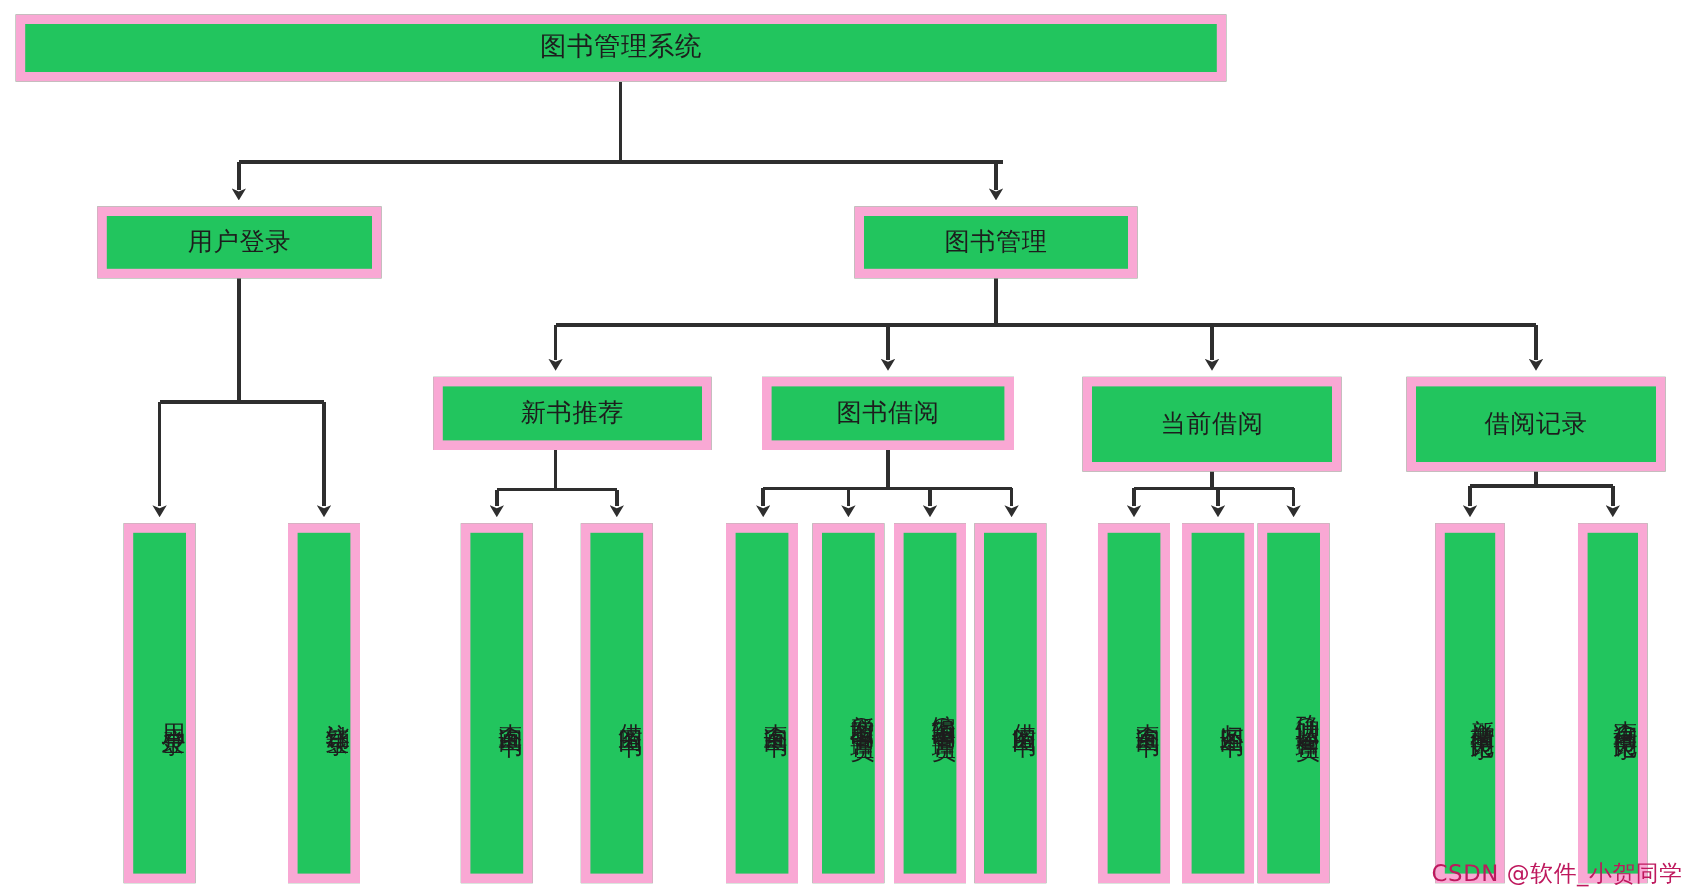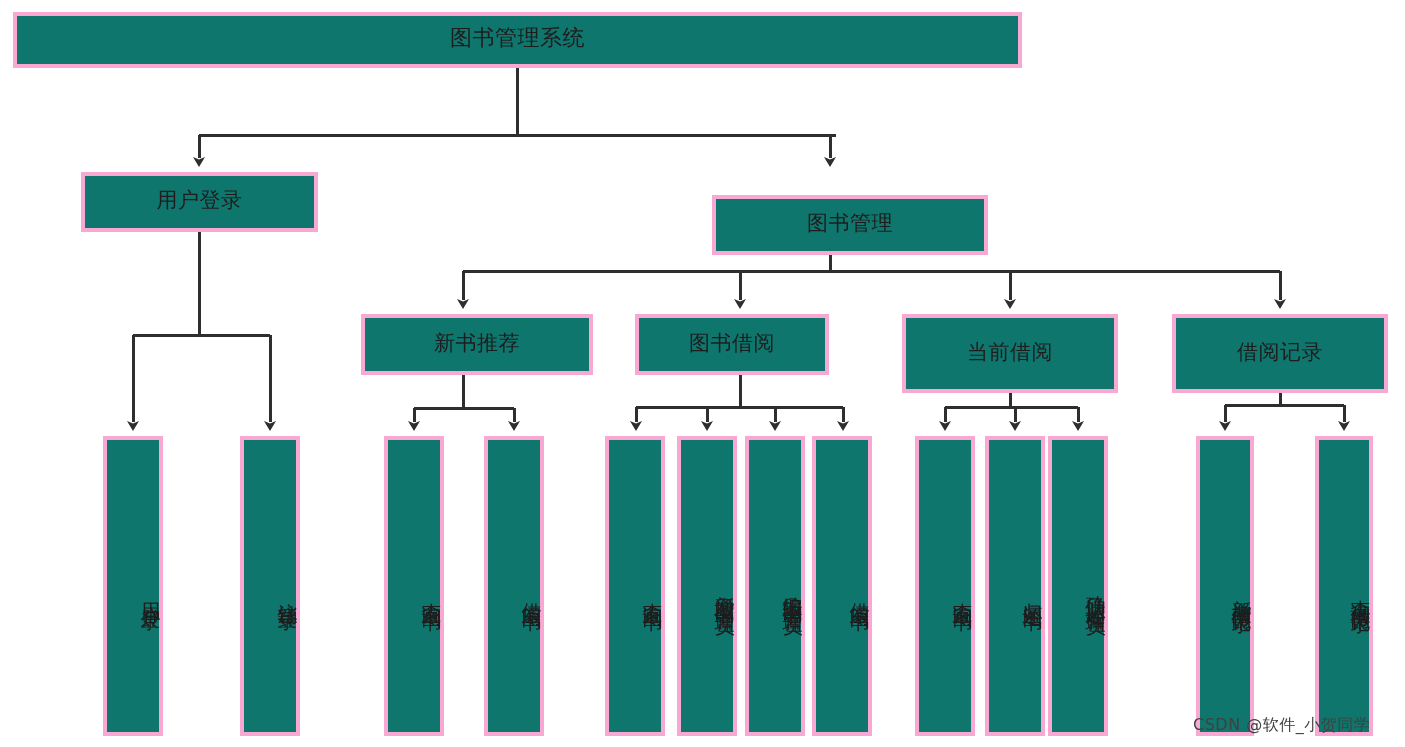--- a/index.html
+++ b/index.html
@@ -21,28 +21,27 @@
     position: absolute;
     left: 0;
     top: 0;
     width: 1405px;
     height: 747px;
     pointer-events: none;
   }
   .node {
     position: absolute;
     box-sizing: border-box;
-    border: 4px solid #f9a8d4;
-    background: #0f766e;
+    border: 8px solid #f9a8d4;
+    background: #22c55e;
     display: flex;
     align-items: center;
     justify-content: center;
     color: #1d1d1d;
     text-align: center;
-    font-family: Liberation Mono, monospace;
   }
   .node.horiz {
     font-size: 21px;
     letter-spacing: 0.5px;
     line-height: 1.1;
   }
   .node.root {
     font-size: 22px;
   }
   .node.vert {
@@ -55,22 +54,22 @@
     justify-content: center;
     line-height: 1.0;
   }
   .node.vert .vlabel {
     writing-mode: vertical-rl;
     text-orientation: upright;
     white-space: nowrap;
   }
   .watermark {
     position: absolute;
-    color: #404040;
-    font-size: 16px;
+    color: #be185d;
+    font-size: 19px;
     white-space: nowrap;
     letter-spacing: 0.5px;
   }
 </style>
 </head>
 <body>
 
 <div id="canvas">
 
   <svg id="wires" viewBox="0 0 1405 747" xmlns="http://www.w3.org/2000/svg">
@@ -124,28 +123,28 @@
     </g>
   </svg>
 
   <div class="node root horiz" style="left:13px; top:12px; width:1009px; height:56px;">
     <span>图书管理系统</span>
   </div>
 
   <div class="node horiz" style="left:81px; top:172px; width:237px; height:60px;">
     <span>用户登录</span>
   </div>
-  <div class="node horiz" style="left:712px; top:172px; width:276px; height:60px;margin-top:23px;">
+  <div class="node horiz" style="left:712px; top:172px; width:236px; height:60px;">
     <span>图书管理</span>
   </div>
 
   <div class="node horiz" style="left:361px; top:314px; width:232px; height:61px;">
     <span>新书推荐</span>
   </div>
-  <div class="node horiz" style="left:635px; top:314px; width:194px; height:61px;">
+  <div class="node horiz" style="left:635px; top:314px; width:210px; height:61px;">
     <span>图书借阅</span>
   </div>
   <div class="node horiz" style="left:902px; top:314px; width:216px; height:79px;">
     <span>当前借阅</span>
   </div>
   <div class="node horiz" style="left:1172px; top:314px; width:216px; height:79px;">
     <span>借阅记录</span>
   </div>
 
   <div class="node vert" style="left:103px; top:436px; width:60px; height:300px;">

